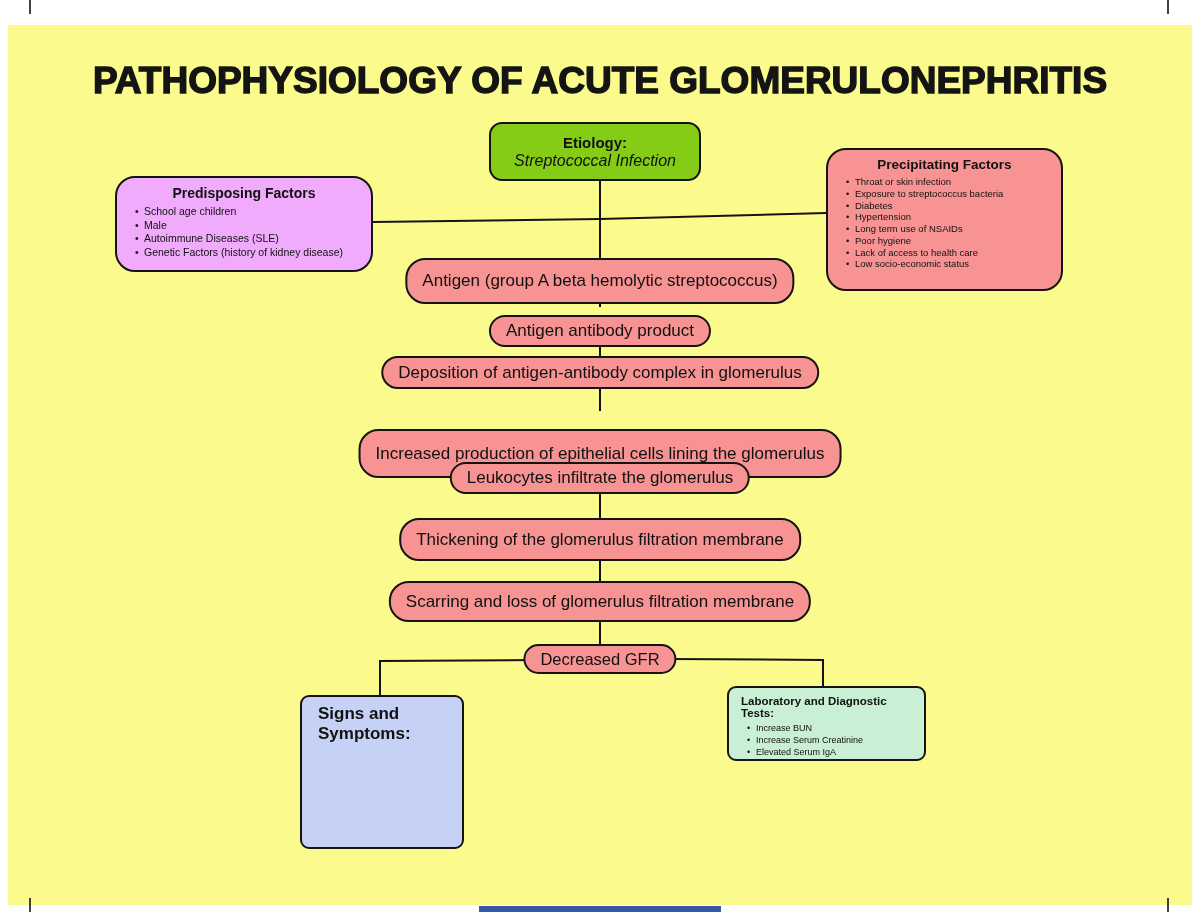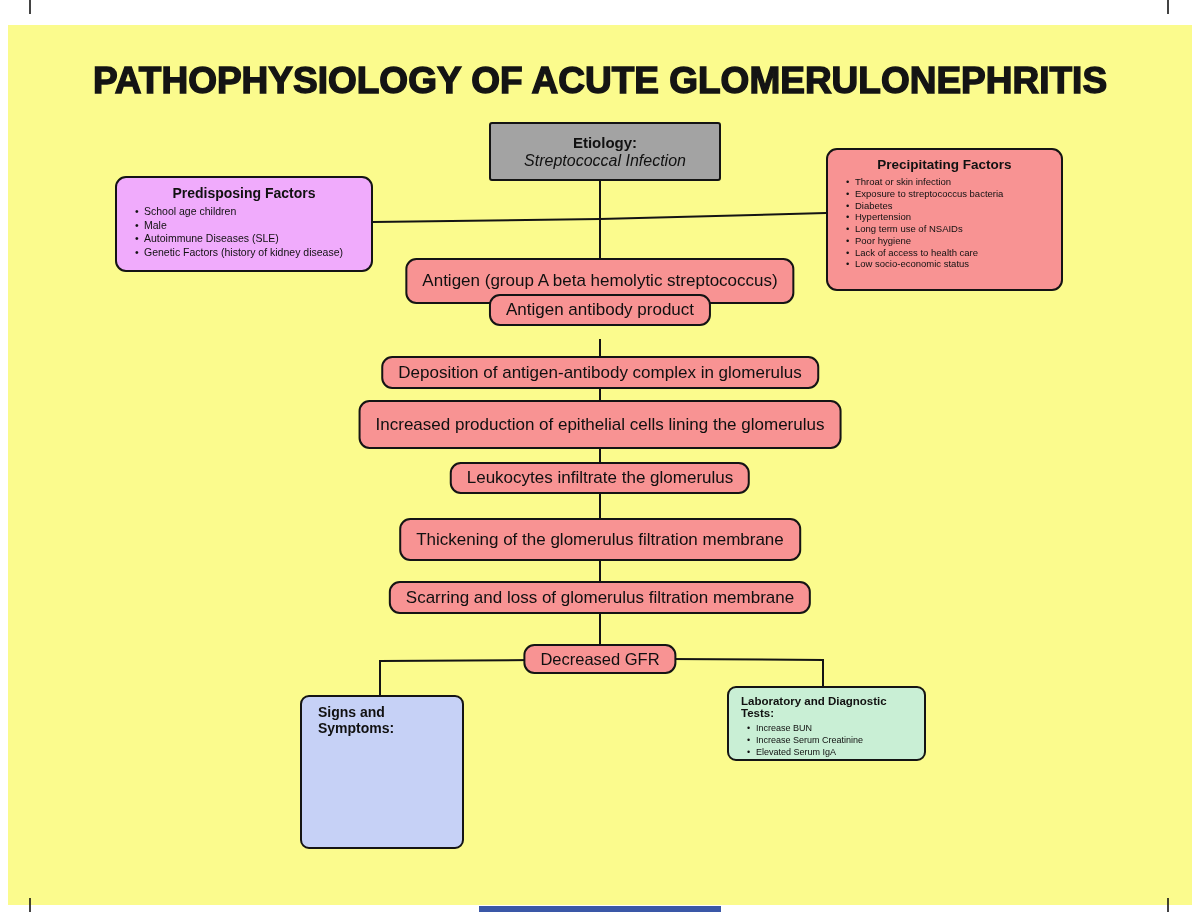--- a/index.html
+++ b/index.html
@@ -13,48 +13,48 @@
     position:absolute; left:8px; top:25px; width:1184px; height:880px;
     background:#FBFB8D;
   }
   .connectors { position:absolute; left:0; top:0; width:1200px; height:912px; z-index:1; }
   .title {
     position:absolute; top:60px; left:0; width:100%; text-align:center;
     font-size:37px; font-weight:bold; letter-spacing:0px; color:#141414;
     -webkit-text-stroke:1.4px #141414; z-index:2;
   }
   .node {
-    position:absolute; border:2.5px solid #141414; border-radius:11px;
+    position:absolute; border:2.5px solid #141414; border-radius:20px;
     z-index:2; background:#fff;
   }
   .flow {
     left:50%; transform:translateX(-50%);
     background:#F89393; display:flex; align-items:center; justify-content:center;
     white-space:nowrap; padding:0 15px; font-size:17px; color:#101010;
   }
   .etiology {
-    left:489px; top:122px; width:232px; height:59px; background:#a3a3a3;
+    left:489px; top:122px; width:212px; height:59px; background:#84cc16;
     display:flex; flex-direction:column; align-items:center; justify-content:center;
-    border-radius:3px;
+    border-radius:13px;
   }
   .etiology .hdr { font-weight:bold; font-size:15px; }
   .etiology .val { font-style:italic; font-size:16px; margin-top:1px; }
   .factor { padding:7px 10px 6px 10px; }
   .factor .hdr { font-weight:bold; text-align:center; margin-bottom:4px; }
   ul.blist { margin:0; padding:0 0 0 8px; list-style:none; }
   ul.blist li { position:relative; padding-left:9px; }
   ul.blist li::before { content:"•"; position:absolute; left:0; top:0; }
   .predisposing { left:115px; top:176px; width:258px; height:96px; background:#f0abfc; }
   .predisposing .hdr { font-size:14px; }
   .predisposing li { font-size:10.5px; line-height:1.3; }
   .precipitating { left:826px; top:148px; width:237px; height:143px; background:#F89393; }
   .precipitating .hdr { font-size:13.5px; }
   .precipitating li { font-size:9.5px; line-height:1.24; }
   .signs { left:300px; top:695px; width:164px; height:154px; background:#C6D1F6; border-radius:9px; }
-  .signs .hdr { font-size:14px; text-align:left; padding-left:6px; margin-bottom:19px; }
+  .signs .hdr { font-size:17px; text-align:left; padding-left:6px; margin-bottom:19px; }
   .signs li { font-size:8.5px; line-height:1.38; }
   .labs { left:727px; top:686px; width:199px; height:75px; background:#C9EFD5; border-radius:9px; }
   .labs .hdr { font-size:11.5px; text-align:left; padding-left:2px; margin-bottom:3px; }
   .labs li { font-size:9px; line-height:1.35; }
   .bottom-bar {
     position:absolute; left:479px; top:906px; width:242px; height:6px;
     background:#3A57A7; z-index:3;
   }
 </style>
 </head>
@@ -112,26 +112,26 @@
     <li>Diabetes</li>
     <li>Hypertension</li>
     <li>Long term use of NSAIDs</li>
     <li>Poor hygiene</li>
     <li>Lack of access to health care</li>
     <li>Low socio-economic status</li>
   </ul>
 </div>
 
 <div class="node flow" style="top:258px; height:46px;">Antigen (group A beta hemolytic streptococcus)</div>
-<div class="node flow" style="top:294px; height:32px;">Antigen antibody product</div>
+<div class="node flow" style="top:315px; height:32px;">Antigen antibody product</div>
 <div class="node flow" style="top:356px; height:33px;text-align:right;">Deposition of antigen-antibody complex in glomerulus</div>
-<div class="node flow" style="top:400px; height:49px;">Increased production of epithelial cells lining the glomerulus</div>
+<div class="node flow" style="top:429px; height:49px;">Increased production of epithelial cells lining the glomerulus</div>
 <div class="node flow" style="top:462px; height:32px;">Leukocytes infiltrate the glomerulus</div>
 <div class="node flow" style="top:518px; height:43px;">Thickening of the glomerulus filtration membrane</div>
-<div class="node flow" style="top:581px; height:33px;">Scarring and loss of glomerulus filtration membrane</div>
+<div class="node flow" style="top:581px; height:41px;">Scarring and loss of glomerulus filtration membrane</div>
 <div class="node flow" style="top:644px; height:30px; font-size:16.5px;">Decreased GFR</div>
 
 <div class="node factor signs">
   <div class="hdr">Signs and Symptoms:</div>
 </div>
 
 <div class="node factor labs">
   <div class="hdr">Laboratory and Diagnostic Tests:</div>
   <ul class="blist">
     <li>Increase BUN</li>

